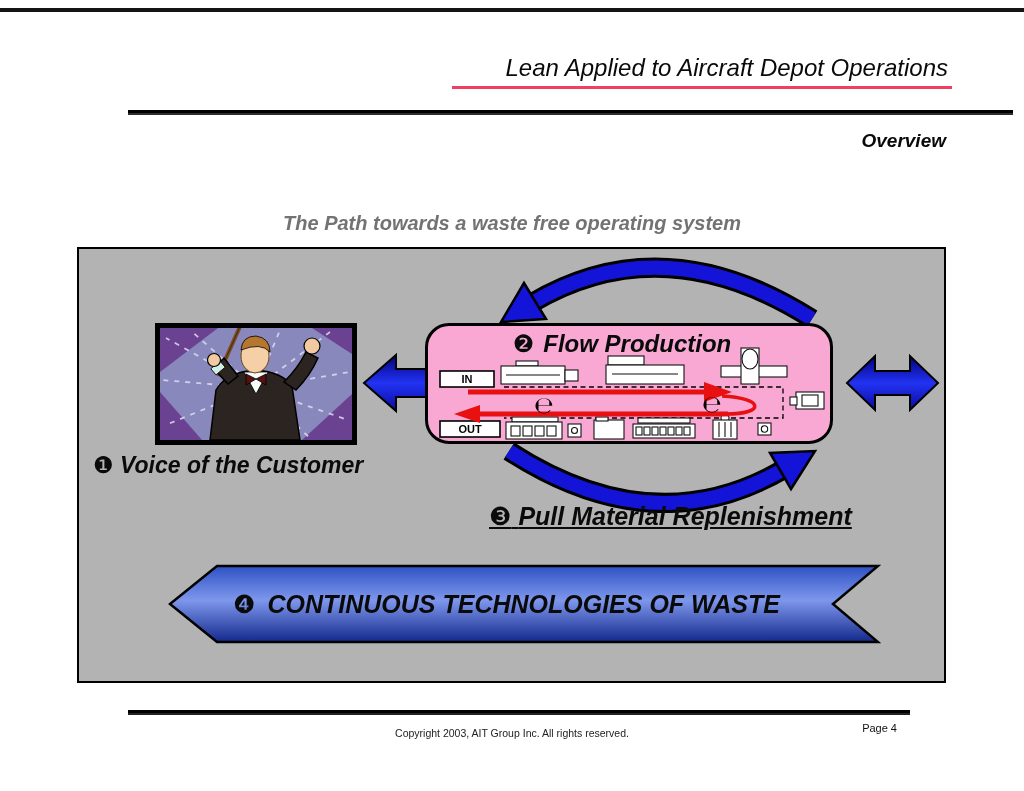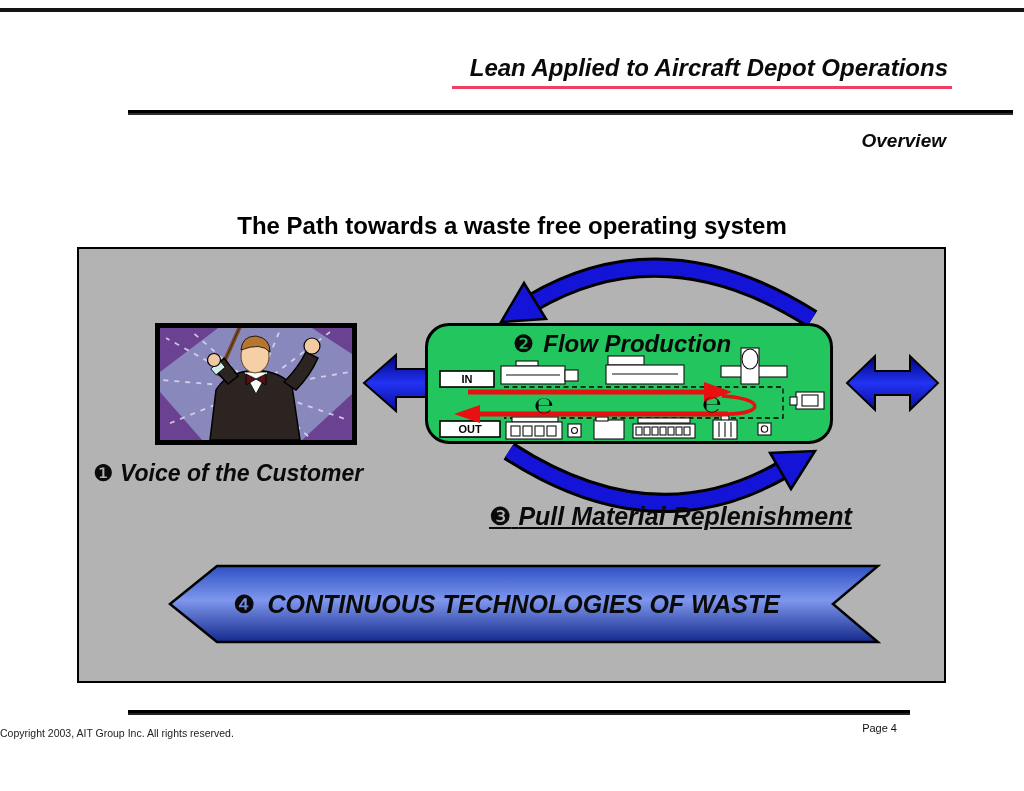--- a/index.html
+++ b/index.html
@@ -13,48 +13,48 @@
   
   .top-line { left:0; top:8px; width:1024px; height:4px; background:#141414; }
 
   
   .logo { left:72px; top:50px; width:118px; }
   .logo svg { display:block; margin-left:12px; }
   .logo-text { font-size:7.5px; font-weight:bold; color:#111; line-height:1.3; text-align:left; width:118px; }
   .logo-text .sp { letter-spacing:2.4px; color:#333; }
 
   
-  .hdr-title { right:76px; top:54px; font-size:24px; font-weight:bold; font-style:italic; color:#0a0a0a; white-space:nowrap;margin-left:44px; }
+  .hdr-title { right:76px; top:54px; font-size:24px; font-weight:normal; font-style:italic; color:#0a0a0a; white-space:nowrap;margin-left:44px; }
   .hdr-underline { left:452px; right:72px; top:86px; height:3px; background:#ef3f63; }
   .hdr-overview { right:78px; top:91px; font-size:19px; font-weight:bold; font-style:italic; color:#0a0a0a;margin-top:39px; }
   .hdr-divider { left:128px; right:11px; top:110px; height:3px; background:#aaa; border-top:3px solid #000; border-bottom:2px solid #2e2e2e; }
 
   .slide-title { left:0; right:0; top:136px; text-align:center; font-size:35px; font-weight:bold; color:#3c3ccb; }
-  .slide-subtitle { left:0; right:0; top:212px; text-align:center; font-size:24px; font-weight:bold; color:#000000; }
+  .slide-subtitle { left:0; right:0; top:212px; text-align:center; font-size:20px; font-weight:bold; font-style:italic; color:#737373; }
 
   
   .panel { left:77px; top:247px; width:869px; height:436px; background:#b3b3b3; border:2px solid #000; }
 
   .conductor { left:76px; top:74px; width:202px; height:122px; border:5px solid #000; background:#8888bc; }
   .conductor svg { display:block; width:100%; height:100%; }
 
   .p-label { font-weight:bold; font-style:italic; color:#0a0a0a; white-space:nowrap; }
-  .p1 { left:14px; top:211px; font-size:23px; }
+  .p1 { left:14px; top:203px; font-size:23px; }
   .p3 { left:410px; top:253px; font-size:25px;text-decoration:underline; }
   .num { font-style:normal; font-weight:normal; }
 
   
-  .flow-cell { left:346px; top:74px; width:408px; height:121px; background:#22c55e; border:3px solid #000; border-radius:24px; }
+  .flow-cell { left:346px; top:74px; width:408px; height:121px; background:#f9a8d4; border:3px solid #000; border-radius:24px; }
   .flow-heading { position:absolute; left:0; right:14px; top:4px; text-align:center; font-size:24px; font-weight:bold; font-style:italic; color:#0a0a0a; }
   .flow-heading .num { margin-right:9px; }
   .flow-diagram { position:absolute; left:0; top:0; width:100%; height:100%; }
 
   
   .ftr-divider { left:128px; top:710px; width:782px; height:2px; background:#999; border-top:3px solid #000; border-bottom:2px solid #222; }
-  .ftr-copy { left:0; right:0; top:727px; font-size:10.5px; color:#222; }
+  .ftr-copy { left:0; right:0; top:727px; text-align:center; font-size:10.5px; color:#222; }
   .ftr-page { right:127px; top:722px; font-size:11px; color:#111; }
 
   .banner-text { position:absolute; left:60px; right:95px; top:0; bottom:0; display:flex; align-items:center; justify-content:center;
                  font-size:25px; font-weight:bold; font-style:italic; color:#0a0a0a; white-space:nowrap; }
   .banner-text .num { margin-right:12px; }
 
   svg text.boxlbl { font-family:"Liberation Sans", sans-serif; font-size:11px; font-weight:bold; fill:#000; text-anchor:middle; }
   svg text.pull { font-family:"DejaVu Sans", sans-serif; font-size:23px; font-weight:bold; fill:#000; text-anchor:middle; }
 </style>
 </head>

